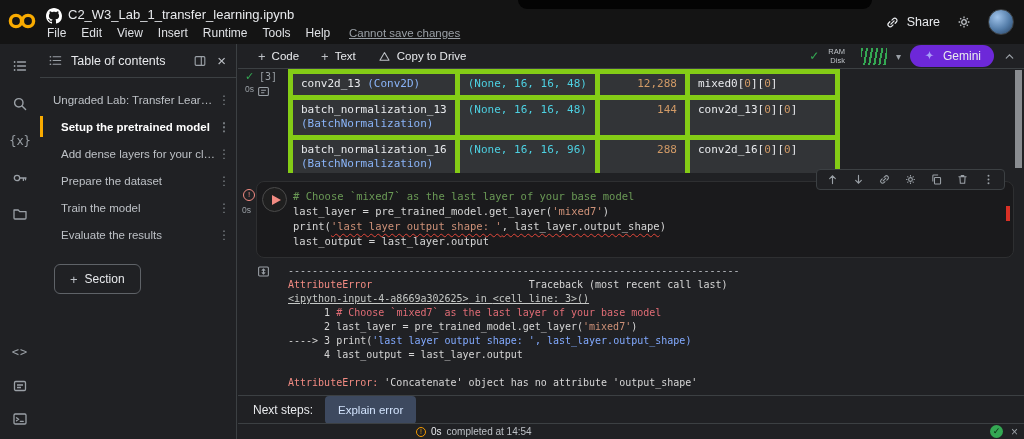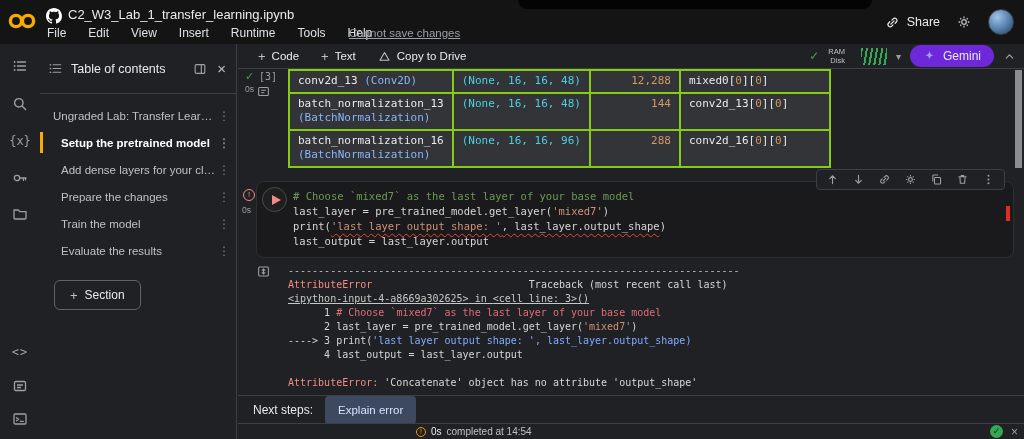--- a/index.html
+++ b/index.html
@@ -12,37 +12,37 @@
     overflow: hidden;
   }
   [data-interactable="true"] { cursor: pointer; }
 
   
   .topbar { position:absolute; top:0; left:0; right:0; height:44px; background:#141414; }
   .notch { position:absolute; left:518px; top:0; width:354px; height:9px; background:#040404; border-radius:0 0 12px 12px; }
   .logo { position:absolute; left:7px; top:11px; }
   .gh-icon { position:absolute; left:46px; top:8px; width:16px; height:16px; }
   .nb-title { position:absolute; left:68px; top:7px; font-size:13px; color:#e8eaed; }
-  .menubar { position:absolute; left:47px; top:26px; display:flex; gap:22px; font-size:12px; color:#dfe1e5; align-items:center; }
+  .menubar { position:absolute; left:47px; top:26px; display:flex; gap:15px; font-size:12px; color:#dfe1e5; align-items:center; }
   .save-status { color:#9aa0a6; text-decoration:underline; font-size:11.5px; margin-left:4px; }
   .topbar-right { position:absolute; right:10px; top:0; height:44px; display:flex; align-items:center; gap:16px; }
   .share-btn { display:flex; align-items:center; gap:7px; font-size:12.5px; color:#e8eaed; }
   .avatar { width:26px; height:26px; border-radius:50%; background:radial-gradient(circle at 35% 30%, #9fc3ea, #537ca8 55%, #263e5c); border:1px solid #3c4043; }
 
   
   .iconstrip { position:absolute; left:0; top:44px; bottom:0; width:40px; background:#202124; }
   .strip-icon { position:absolute; left:50%; transform:translateX(-50%); width:24px; height:24px; display:flex; align-items:center; justify-content:center; color:#9aa0a6; font-size:12px; }
   .si-1{top:10px}.si-2{top:48px}.si-3{top:85px}.si-4{top:122px}.si-5{top:158px}
   .si-6{top:296px}.si-7{top:330px}.si-8{top:363px}
   .vars-glyph { font-size:12px; color:#9aa0a6; font-family:"DejaVu Sans Mono",monospace; }
   .snip-glyph { font-size:12px; color:#9aa0a6; font-family:"DejaVu Sans Mono",monospace; letter-spacing:1px; }
 
   
   .sidebar { position:absolute; left:40px; top:44px; width:197px; bottom:0; background:#202124; border-right:1px solid #3c4043; }
-  .sb-header { height:50px; display:flex; align-items:center; gap:8px; padding:0 8px 0 8px; border-bottom:1px solid #3c4043; }
+  .sb-header { height:34px; display:flex; align-items:center; gap:8px; padding:0 8px 0 8px; border-bottom:1px solid #3c4043; }
   .sb-title { flex:1; font-size:12.5px; color:#e8eaed; white-space:nowrap; overflow:hidden; }
   .sb-hicon { color:#9aa0a6; display:flex; align-items:center; }
   .sb-close { color:#bdc1c6; font-size:15px; line-height:1; padding:0 2px; }
   .toc-list { padding-top:8px; }
   .toc-item { position:relative; display:flex; align-items:center; height:27px; padding:0 4px 0 13px; color:#bdc1c6; font-size:11.5px; }
   .toc-item.lvl1 { padding-left:21px; }
   .toc-item.active { color:#ffffff; font-weight:bold; }
   .toc-item.active::before { content:""; position:absolute; left:0; top:3px; bottom:3px; width:3px; background:#f9ab00; }
   .toc-label { flex:1; white-space:nowrap; overflow:hidden; text-overflow:ellipsis; }
   .kebab { color:#80868b; font-size:12px; width:16px; text-align:center; flex:0 0 auto; }
@@ -65,21 +65,21 @@
   .notebook { position:absolute; top:25px; left:0; right:0; bottom:44px; overflow:hidden; }
 
   
   .table-block { position:relative; margin-left:50px; }
   .g-check { position:absolute; left:-43px; top:1px; color:#34a853; font-size:11px; }
   .g-count { position:absolute; left:-29px; top:2px; color:#9aa0a6; font-family:"DejaVu Sans Mono",monospace; font-size:10px; }
   .g-time { position:absolute; left:-43px; top:15px; color:#9aa0a6; font-size:8.5px; }
   .g-toggle { position:absolute; left:-31px; top:16px; color:#9aa0a6; }
   .table-clip { height:104px; overflow:hidden; }
   table.layers { border-collapse:collapse; table-layout:fixed; font-family:"DejaVu Sans Mono",monospace; font-size:11px; }
-  table.layers td { border:2px solid #84cc16; background:#323437; padding:3px 8px 4px 8px; vertical-align:top; line-height:14px; overflow:hidden; white-space:nowrap; }
+  table.layers td { border:5px solid #84cc16; background:#323437; padding:3px 8px 4px 8px; vertical-align:top; line-height:14px; overflow:hidden; white-space:nowrap; }
   .c-name  { width:160px; color:#e8eaed; }
   .c-shape { width:132px; color:#4dd0e1; }
   .c-params{ width:90px;  color:#d19a66; text-align:right; }
   .c-conn  { width:150px; color:#e8eaed; }
   .t-type { color:#8ab4f8; }
   .t-num { color:#d19a66; }
 
   
   .code-cell { position:relative; margin:8px 10px 0 18px; background:#1a1a1c; border:1px solid #2e2f31; border-radius:8px; padding:7px 14px 8px 36px; }
   .code-lines { font-family:"DejaVu Sans Mono",monospace; font-size:10.5px; line-height:15px; }
@@ -230,21 +230,21 @@
       </div>
       <div class="toc-item lvl1 active" data-interactable="true">
         <span class="toc-label" data-interactable="false">Setup the pretrained model</span>
         <span class="kebab" data-interactable="true">⋮</span>
       </div>
       <div class="toc-item lvl1" data-interactable="true">
         <span class="toc-label" data-interactable="false">Add dense layers for your classifier</span>
         <span class="kebab" data-interactable="true">⋮</span>
       </div>
       <div class="toc-item lvl1" data-interactable="true">
-        <span class="toc-label" data-interactable="false">Prepare the changes</span>
+        <span class="toc-label" data-interactable="false">Prepare the dataset</span>
         <span class="kebab" data-interactable="true">⋮</span>
       </div>
       <div class="toc-item lvl1" data-interactable="true">
         <span class="toc-label" data-interactable="false">Train the model</span>
         <span class="kebab" data-interactable="true">⋮</span>
       </div>
       <div class="toc-item lvl1" data-interactable="true">
         <span class="toc-label" data-interactable="false">Evaluate the results</span>
         <span class="kebab" data-interactable="true">⋮</span>
       </div>

